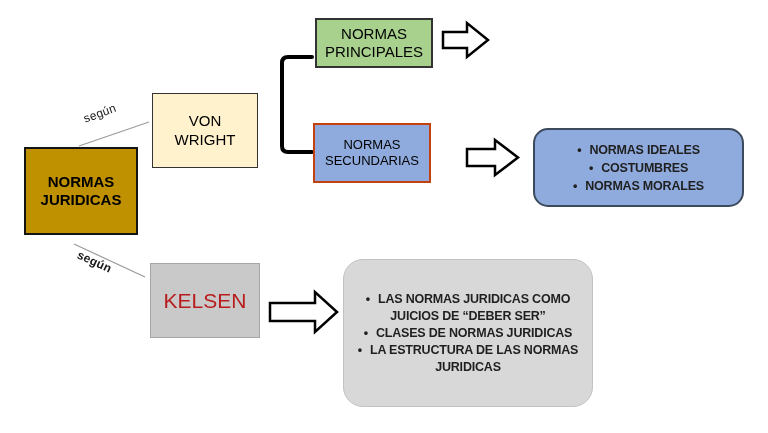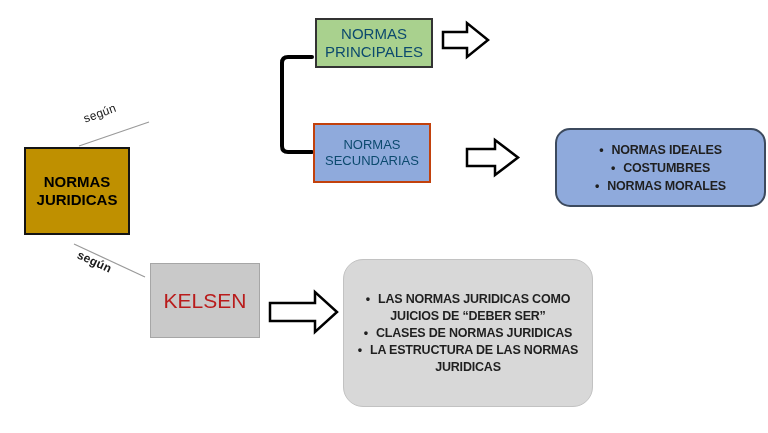--- a/index.html
+++ b/index.html
@@ -4,24 +4,24 @@
 <style>
   html,body { margin:0; padding:0; background:#ffffff; }
   .canvas {
     position:relative; width:768px; height:433px; background:#ffffff;
     font-family:"Liberation Sans", sans-serif; overflow:hidden;
   }
   .overlay { position:absolute; left:0; top:0; width:768px; height:433px; pointer-events:none; }
 
   .node {
     position:absolute; display:flex; align-items:center; justify-content:center;
-    text-align:center; color:#0c4a6e; line-height:1.22; box-sizing:border-box;
+    text-align:center; color:#000000; line-height:1.22; box-sizing:border-box;
   }
   .root-box {
-    left:24px; top:147px; width:106px; height:88px;
+    left:24px; top:147px; width:114px; height:88px;
     background:#BF9000; border:2px solid #141414;
     font-weight:bold; color:#000000; font-size:15px;
   }
   .root-box .inner { width:90px; }
   .vonwright-box {
     left:152px; top:93px; width:106px; height:75px;
     background:#FFF2CC; border:1.5px solid #333333; font-size:15px;
   }
   .vonwright-box .inner { width:70px; }
   .principales-box {
@@ -42,21 +42,21 @@
   .callout {
     position:absolute; display:flex; flex-direction:column; justify-content:center;
     text-align:center; font-weight:bold; color:#1f1f1f; box-sizing:border-box;
   }
   .callout-green {
     left:500px; top:7px; width:263px; height:113px; border-radius:18px;
     background:#A9D18E; border:1.5px solid #818d79;
     font-size:12.5px; line-height:19px; padding:4px 12px;
   }
   .callout-blue {
-    left:555px; top:128px; width:211px; height:79px; border-radius:15px;
+    left:533px; top:128px; width:211px; height:79px; border-radius:15px;
     background:#8FAADC; border:2px solid #3c4a5e;
     font-size:12.5px; line-height:18px; padding:2px 14px;
   }
   .callout-gray {
     left:343px; top:259px; width:250px; height:148px; border-radius:20px;
     background:#D8D8D8; border:1px solid #c2c2c2;
     font-size:12.5px; line-height:17px; padding:0 12px;
   }
   .item { letter-spacing:-0.2px; }
   .item::before { content:"•"; padding-right:8px; }
@@ -85,20 +85,23 @@
     <polygon points="270,303 315,303 315,292 337,312 315,332 315,321 270,321" fill="#ffffff" stroke="#000000" stroke-width="2.5" stroke-linejoin="miter"></polygon>
   </svg>
 
   <div class="node root-box">
     <span class="inner">NORMAS JURIDICAS</span>
   </div>
 
   <div class="segun-label segun-top">según</div>
   <div class="segun-label segun-bottom">según</div>
 
+  <div class="node vonwright-box">
+    <span class="inner">VON WRIGHT</span>
+  </div>
 
   <div class="node principales-box">
     <span class="inner">NORMAS PRINCIPALES</span>
   </div>
 
   <div class="node secundarias-box">
     <span class="inner">NORMAS SECUNDARIAS</span>
   </div>
 
 

